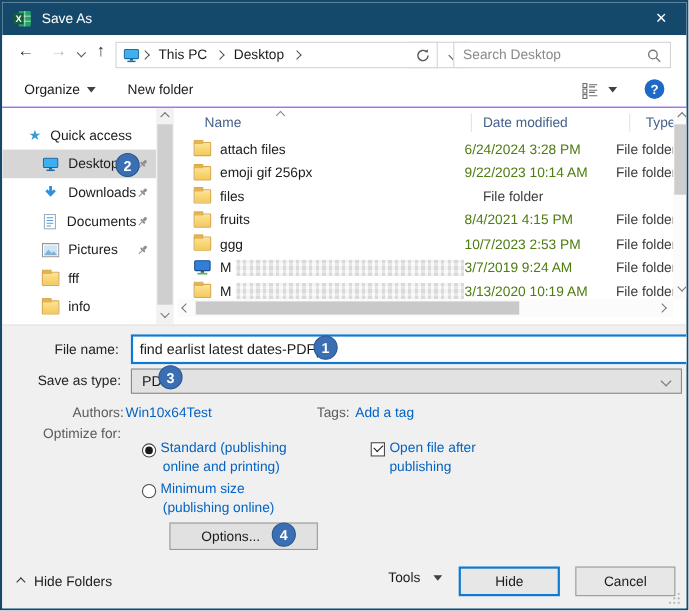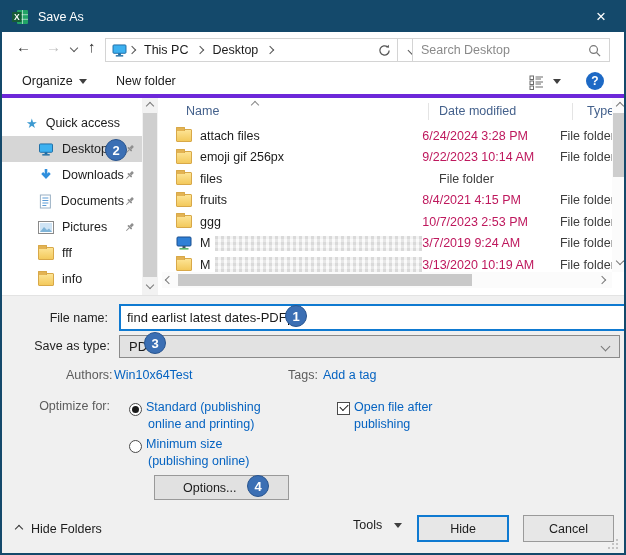--- a/index.html
+++ b/index.html
@@ -18,21 +18,21 @@
   .cd{transform:rotate(45deg);} .cu{transform:rotate(-135deg);} .cl{transform:rotate(135deg);} .cr{transform:rotate(-45deg);}
   .bcrumb{position:absolute;left:103px;top:6px;width:321px;height:24px;border:1px solid #d4d4d4;box-sizing:border-box;display:flex;align-items:center;background:#fff;}
   .bcrumb .seg{padding:0 7px;white-space:nowrap;}
   .bsep{width:5px;height:5px;border-right:1.2px solid #555;border-bottom:1.2px solid #555;transform:rotate(-45deg);margin:0 2px;}
   .bchev{margin-left:auto;margin-right:9px;}
   .refreshbox{position:absolute;left:369px;top:6px;width:27px;height:24px;border:1px solid #d4d4d4;border-left:none;box-sizing:border-box;display:flex;align-items:center;justify-content:center;background:#fff;}
   .searchbox{position:absolute;left:410px;top:6px;width:198px;height:24px;border:1px solid #d4d4d4;box-sizing:border-box;display:flex;align-items:center;background:#fff;}
   .searchbox .ph{color:#8a8a8a;margin-left:8px;}
   .searchbox svg{margin-left:auto;margin-right:8px;}
   
-  .toolrow{position:absolute;left:0;top:65px;width:100%;height:31px;background:#fff;border-bottom:4px solid #6d28d9;box-sizing:border-box;}
+  .toolrow{position:absolute;left:0;top:65px;width:100%;height:31px;background:#fff;border-bottom:1px solid #6d28d9;box-sizing:border-box;}
   .tbtn{position:absolute;top:7px;display:flex;align-items:center;gap:6px;cursor:pointer;}
   .tri{width:0;height:0;border-left:4px solid transparent;border-right:4px solid transparent;border-top:5px solid #404040;}
   .helpcirc{position:absolute;left:584px;top:5px;width:18px;height:18px;border-radius:50%;background:#1d69c5;color:#fff;font-weight:bold;font-size:12px;display:flex;align-items:center;justify-content:center;cursor:pointer;}
   
   .main{position:absolute;left:0;top:96px;width:100%;height:197px;background:#fff;overflow:hidden;}
   .sidebar{position:absolute;left:0;top:0;width:140px;height:197px;overflow:hidden;padding-top:12px;box-sizing:border-box;}
   .sitem{display:flex;align-items:center;height:26px;cursor:pointer;}
   .sitem .lbl{margin-left:8px;white-space:nowrap;}
   .sitem.root{padding-left:24px;}
   .sitem.child{padding-left:36px;}
@@ -47,21 +47,21 @@
   .lheader{position:absolute;left:0;top:2px;width:100%;height:22px;color:#44618c;}
   .hname{position:absolute;left:24px;top:4px;cursor:pointer;}
   .hdate{position:absolute;left:277px;top:4px;cursor:pointer;}
   .htype{position:absolute;left:425px;top:4px;cursor:pointer;}
   .hsort{position:absolute;left:90px;top:2px;}
   .hsep{position:absolute;top:3px;width:1px;height:17px;background:#e4e4e4;}
   .rows{position:absolute;left:0;top:27px;width:450px;}
   .frow{display:flex;align-items:center;height:21.5px;cursor:pointer;}
   .frow .fic{width:16px;margin-left:14px;flex:0 0 auto;}
   .frow .fname{margin-left:8px;width:239px;white-space:nowrap;overflow:hidden;color:#1b1b1b;display:flex;align-items:center;}
-  .frow .fdate{width:148px;color:#be185d;white-space:nowrap;}
+  .frow .fdate{width:148px;color:#4d7c0f;white-space:nowrap;}
   .frow .ftype{width:56px;color:#3d3d3d;white-space:nowrap;overflow:hidden;}
   .redact{display:inline-block;height:15px;margin-left:5px;
     background:repeating-linear-gradient(90deg,rgba(120,120,120,.12) 0 3px,rgba(255,255,255,.5) 3px 6px),
                repeating-linear-gradient(0deg,#e7e7e7 0 3px,#f6f6f6 3px 6px);}
   .vscroll{position:absolute;left:450px;top:0;width:16px;height:174px;background:#fbfbfb;}
   .vscroll .thumb{position:absolute;left:1px;top:15px;width:14px;height:64px;background:#cdcdcd;}
   .hscroll{position:absolute;left:0;top:174px;width:450px;height:16px;background:#fbfbfb;}
   .hscroll .thumb{position:absolute;left:16px;top:2px;width:294px;height:12px;background:#c9c9c9;}
   
   .footer{position:absolute;left:0;top:293px;width:100%;height:260px;background:#f0f0f0;border-top:1px solid #e3e3e3;box-sizing:border-box;}
@@ -341,21 +341,21 @@
     <div class="satsel">
       <span class="txt">PDF</span>
       <span class="chev cd" style="border-color:#777;"></span>
     </div>
 
     <span class="glabel" style="left:64px;top:72px;">Authors:</span>
     <span class="flabel blue" style="left:112px;top:72px;">Win10x64Test</span>
     <span class="glabel" style="left:286px;top:72px;">Tags:</span>
     <span class="flabel blue" style="left:321px;top:72px;">Add a tag</span>
 
-    <span class="glabel" style="right:514px;top:103px;">Optimize for:</span>
+    <span class="glabel" style="right:514px;top:91px;">Optimize for:</span>
     <span class="radio on" style="left:127px;top:107px;"></span>
     <span class="flabel blue" style="left:144px;top:104px;">Standard (publishing</span>
     <span class="flabel blue" style="left:146px;top:121px;">online and printing)</span>
     <span class="radio" style="left:127px;top:144px;"></span>
     <span class="flabel blue" style="left:144px;top:141px;">Minimum size</span>
     <span class="flabel blue" style="left:146px;top:158px;">(publishing online)</span>
 
     <span class="cbox" style="left:335px;top:106px;"></span>
     <span class="flabel blue" style="left:352px;top:104px;">Open file after</span>
     <span class="flabel blue" style="left:352px;top:121px;">publishing</span>

